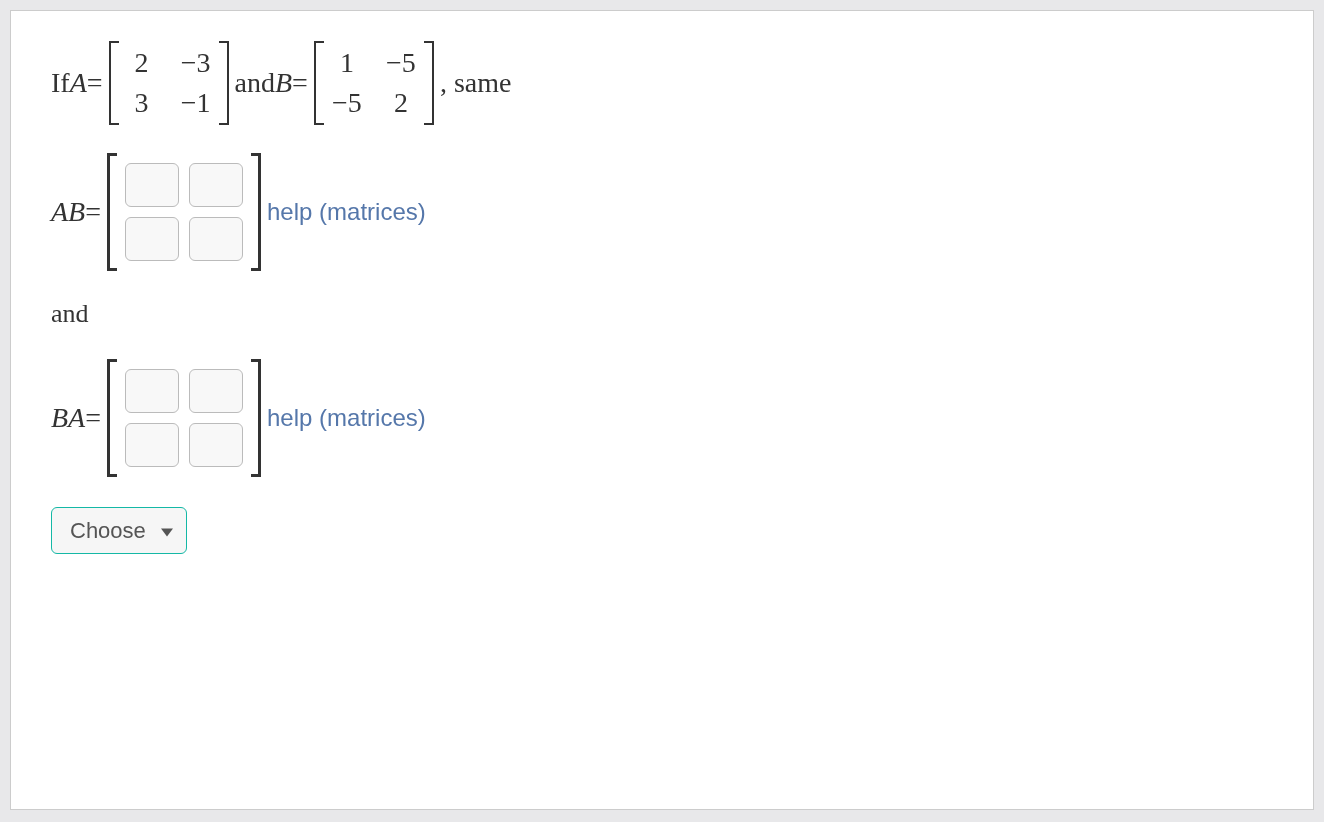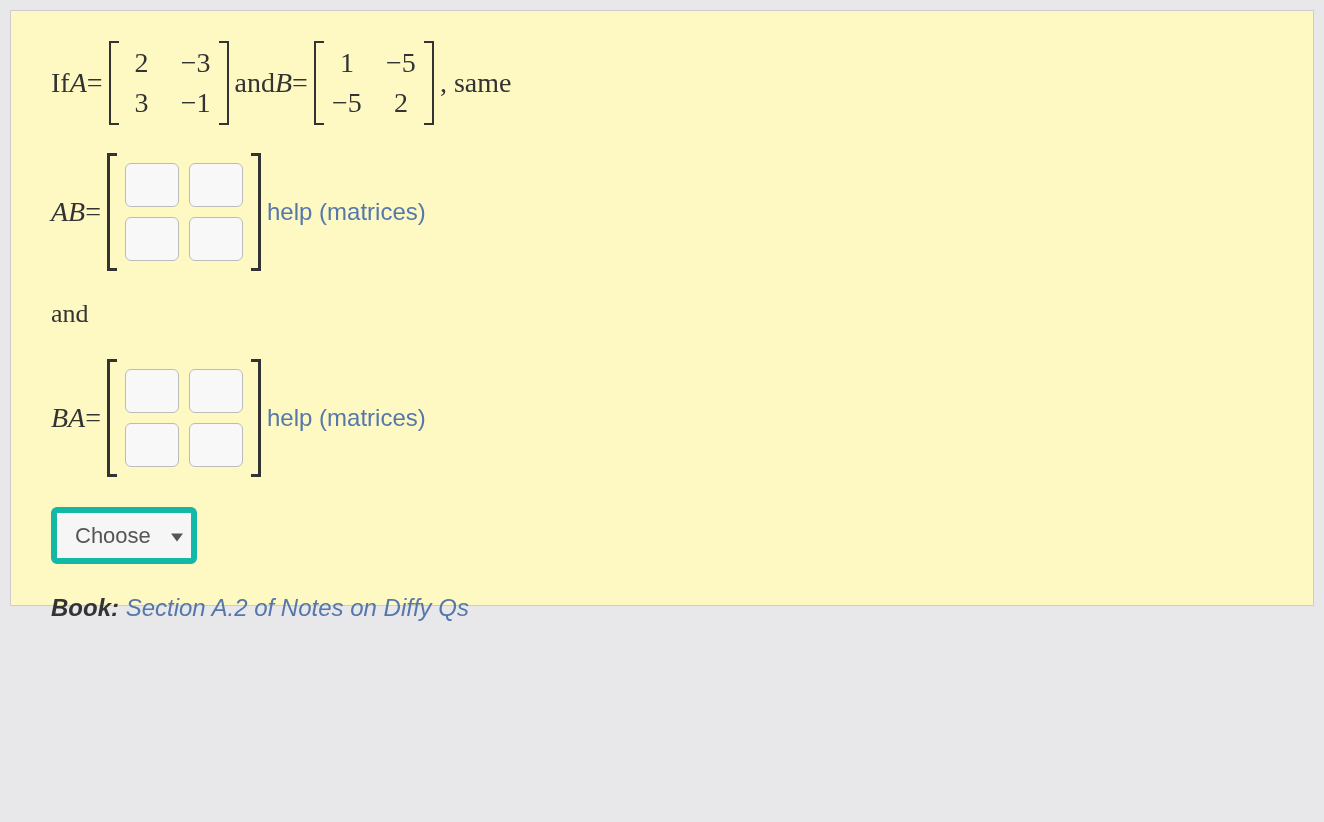--- a/index.html
+++ b/index.html
@@ -7,24 +7,24 @@
       margin: 0;
       padding: 0;
       font-family: 'Helvetica Neue', Arial, sans-serif;
       background: #e8e8ea;
       color: #333;
       width: 1324px;
       height: 822px;
     }
     .container {
       padding: 30px 40px;
-      background: #fef9c3;
+      background: #ffffff;
       border: 1px solid #ccc;
       margin: 10px;
-      height: 596px;
+      height: 800px;
     }
     .line {
       display: flex;
       align-items: center;
       margin-bottom: 28px;
       font-size: 26px;
     }
     .math-italic { font-style: italic; font-family: 'Times New Roman', serif; }
     .serif { font-family: 'Times New Roman', serif; font-size: 28px; }
     .matrix {
@@ -72,21 +72,21 @@
       display: flex;
       align-items: center;
       margin-top: 30px;
       font-size: 25px;
       gap: 16px;
     }
     .choose-select {
       appearance: none;
       -webkit-appearance: none;
       padding: 10px 40px 10px 18px;
-      border: 6px solid #14b8a6;
+      border: 1px solid #14b8a6;
       border-radius: 6px;
       background: #f6f6f6;
       font-size: 22px;
       color: #555;
       position: relative;
     }
     .select-wrapper {
       position: relative;
       display: inline-block;
     }
@@ -179,17 +179,14 @@
   </div>
 
   <div class="choose-row">
     <span class="select-wrapper">
       <select class="choose-select">
         <option>Choose</option>
       </select>
     </span>
   </div>
 
-  <div class="book-line">
-    <strong>Book:</strong><span class="book-link"> Section A.2 of Notes on Diffy Qs</span>
-  </div>
 
 </div>
 
 </body></html>

